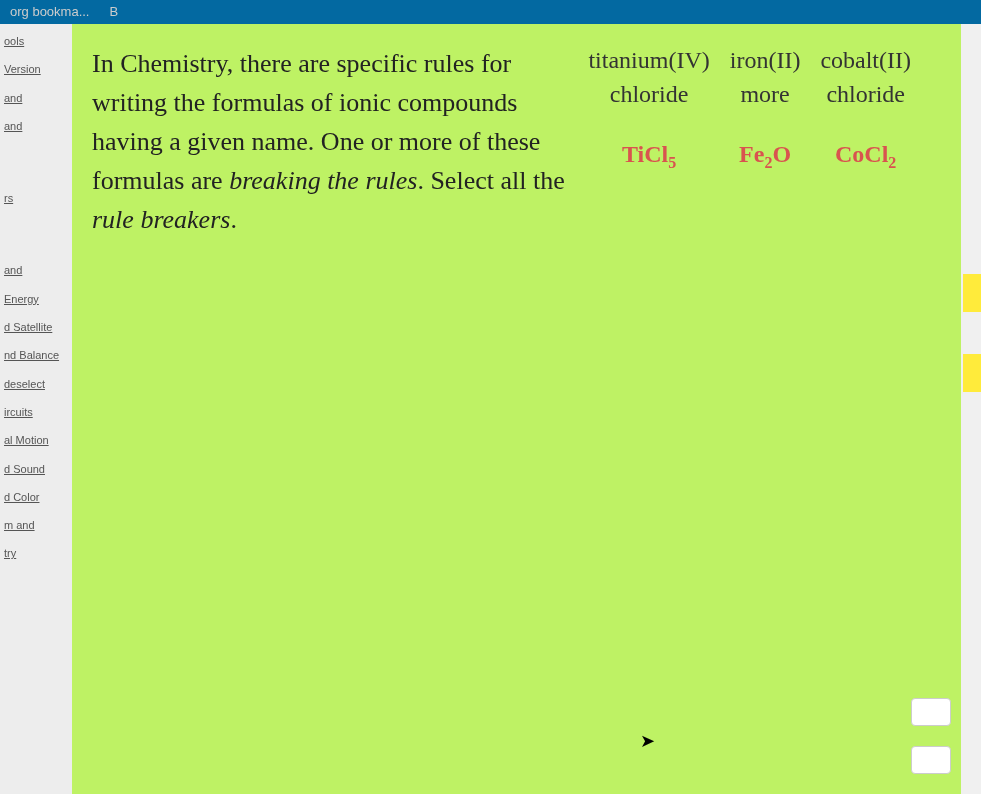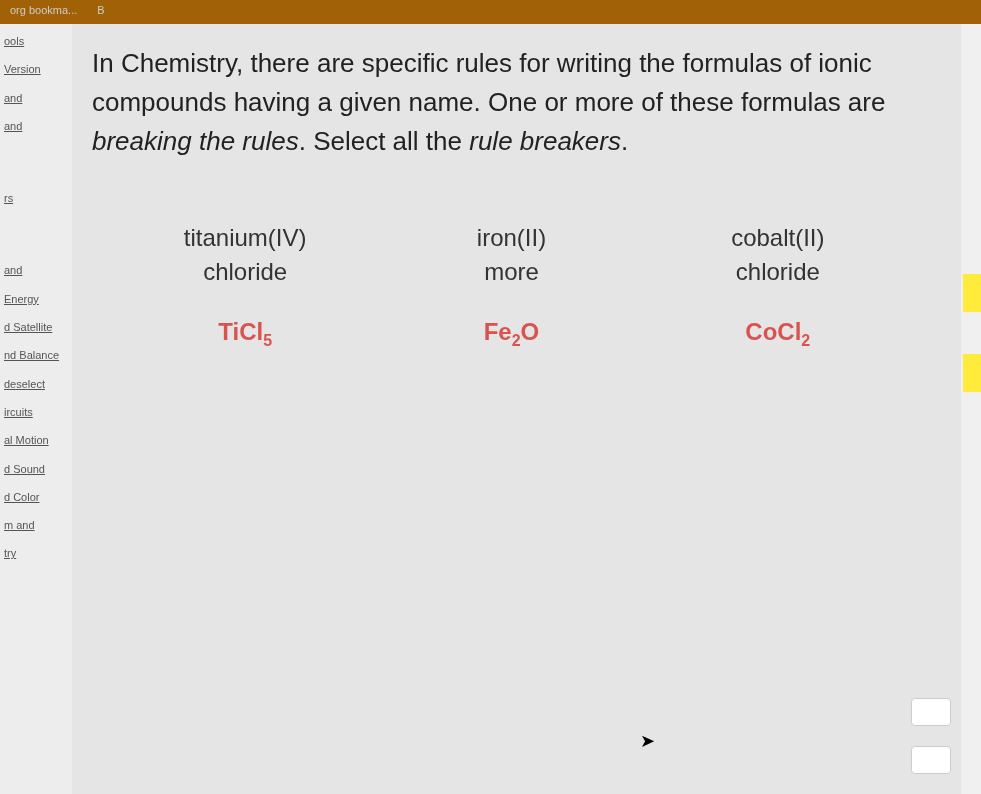--- a/index.html
+++ b/index.html
@@ -6,23 +6,23 @@
     body {
       width: 981px;
       height: 794px;
       font-family: Arial, Helvetica, sans-serif;
       background: linear-gradient(to bottom, #1a1a1a 0%, #1a1a1a 3%, #f5f5f5 3%);
       overflow: hidden;
       position: relative;
     }
     .browser-bar {
       height: 24px;
-      background: #a16207;
+      background: #0369a1;
       color: #ccc;
-      font-size: 11px;
+      font-size: 13px;
       padding: 4px 10px;
       display: flex;
       gap: 20px;
     }
     .container {
       display: flex;
       height: calc(100% - 24px);
     }
     .sidebar {
       width: 72px;
@@ -37,42 +37,43 @@
       color: #555;
       text-decoration: underline;
       cursor: pointer;
       line-height: 1.3;
       white-space: nowrap;
       overflow: hidden;
     }
     .sidebar-gap { height: 30px; }
     .main {
       flex: 1;
-      background: #e5e5e5;
+      background: #bef264;
       padding: 20px 30px 20px 20px;
       display: flex;
-      flex-direction: column;
       position: relative;
+      font-family: Liberation Serif, serif;
     }
     .question {
       font-size: 26px;
       line-height: 1.5;
       color: #222;
       margin-bottom: 60px;
     }
     .italic { font-style: italic; }
     .instruction {
       text-align: center;
       font-size: 15px;
       color: #555;
       margin-bottom: 70px;
     }
     .options {
       display: flex;
       justify-content: space-between;
+      gap: 20px;
       padding: 0 20px;
     }
     .option {
       text-align: center;
       flex: 1;
       cursor: pointer;
     }
     .compound-name {
       font-size: 24px;
       color: #333;

